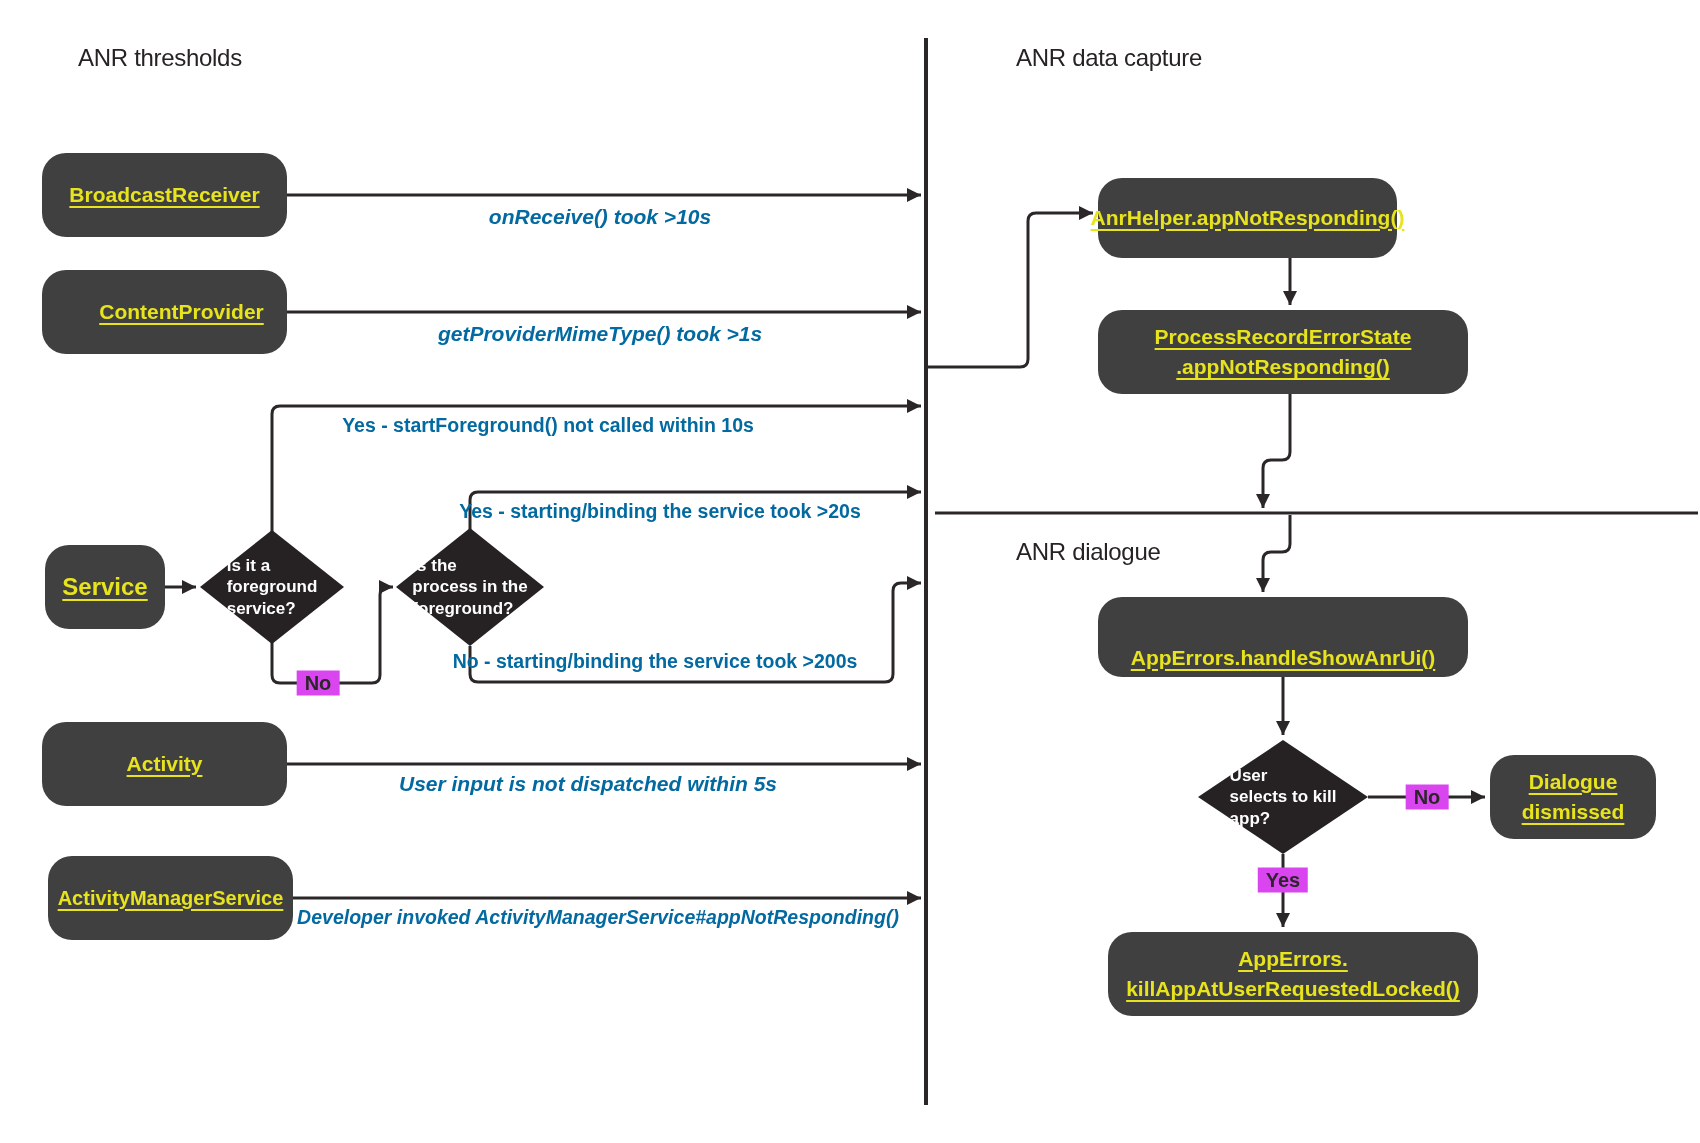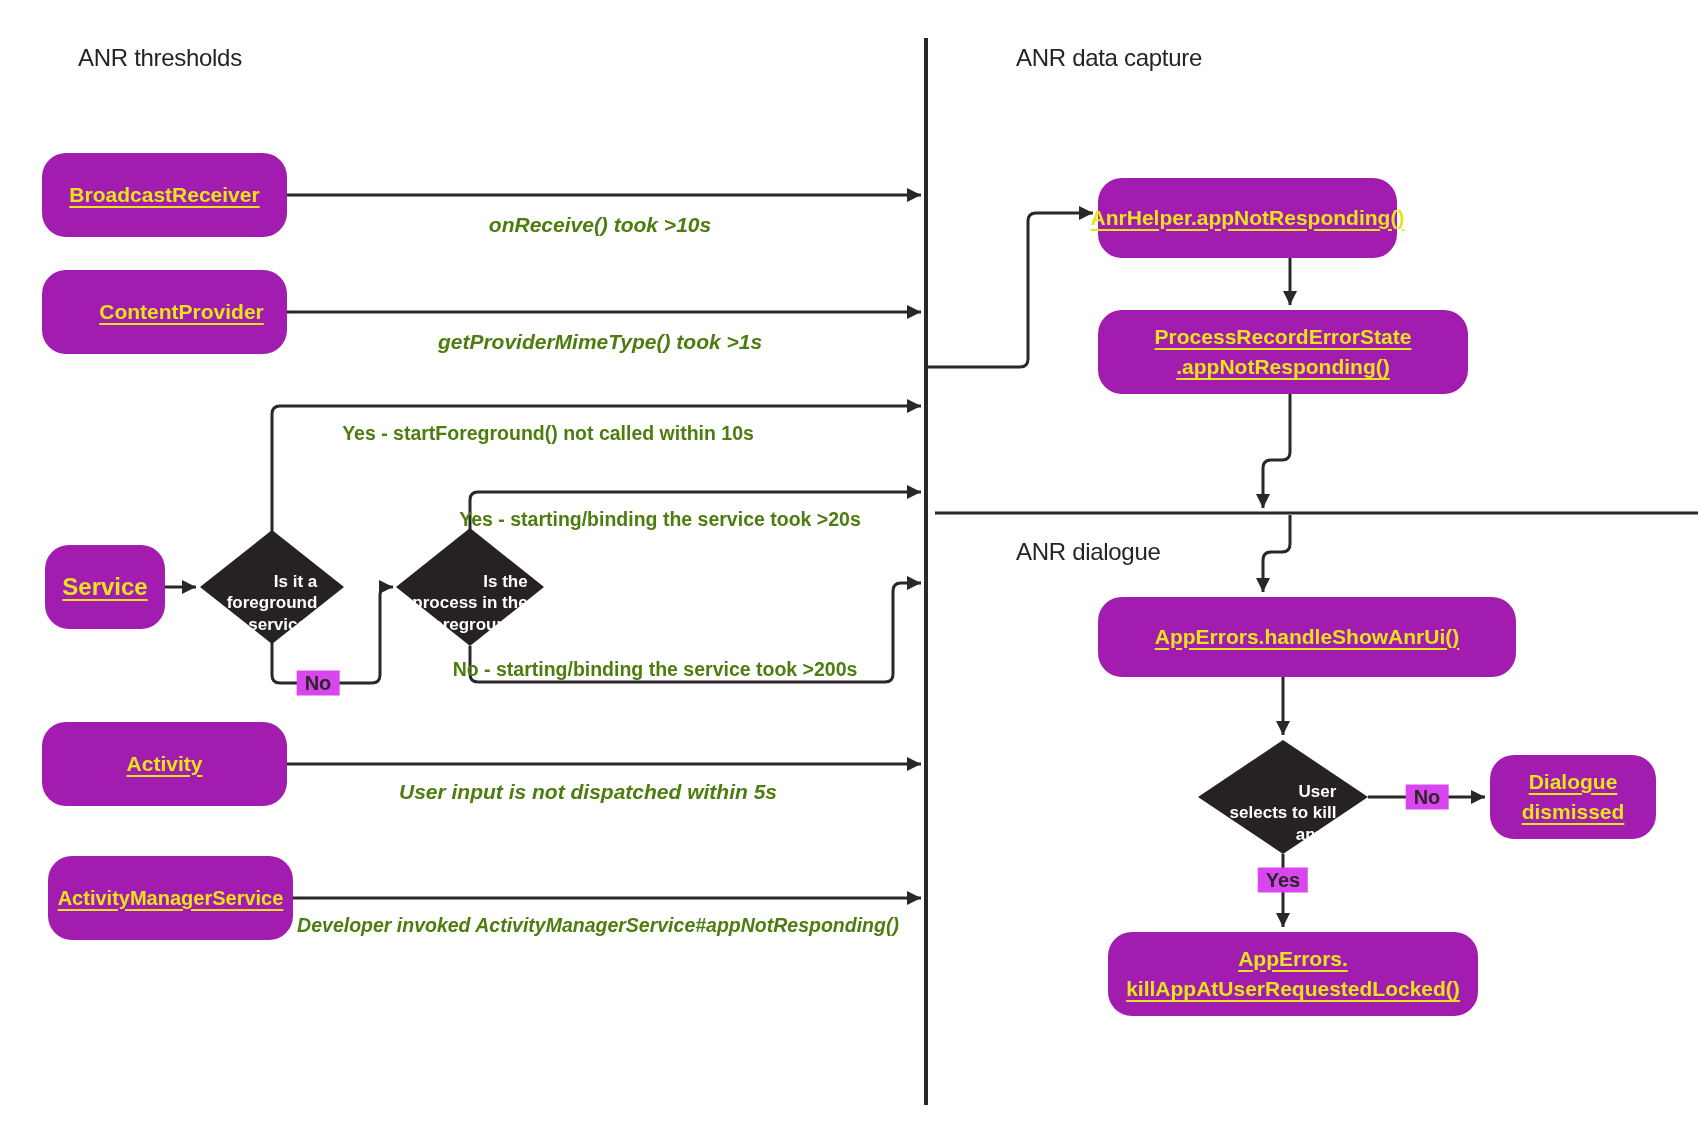--- a/index.html
+++ b/index.html
@@ -5,38 +5,38 @@
   html,body{margin:0;padding:0;background:#ffffff;}
   #canvas{
     position:relative;width:1700px;height:1143px;background:#ffffff;overflow:hidden;
     font-family:"Liberation Sans","DejaVu Sans",sans-serif;color:#2b2627;
   }
   #wires{position:absolute;left:0;top:0;width:1700px;height:1143px;}
   .heading{
     position:absolute;font-size:24px;font-weight:normal;letter-spacing:-0.3px;color:#272324;white-space:nowrap;margin-left:12px;
   }
   .node{
-    position:absolute;background:#a21caf;border-radius:24px;
+    position:absolute;background:#404040;border-radius:24px;
     display:flex;align-items:center;justify-content:center;text-align:center;
     box-sizing:border-box;padding:4px 10px;
   }
   .node .link{
     color:#e7e31c;font-weight:bold;font-size:21px;line-height:1.45;
     text-decoration:underline;text-underline-offset:4px;text-decoration-thickness:2px;
     white-space:pre-line;
   }
   .node.small-text .link{font-size:20px;}
   .node.service-node .link{font-size:24px;}
   .diamond-label{
     position:absolute;transform:translate(-50%,-50%);
-    color:#ffffff;font-weight:bold;font-size:17px;line-height:1.25;text-align:right;white-space:pre-line;margin-top:16px;
+    color:#ffffff;font-weight:bold;font-size:17px;line-height:1.25;text-align:left;white-space:pre-line;
   }
   .edge-label{
     position:absolute;transform:translateX(-50%);
-    font-weight:bold;white-space:nowrap;color:#4d7c0f;margin-top:8px;
+    font-weight:bold;white-space:nowrap;color:#0369a1;
   }
   .edge-label.it{font-style:italic;font-size:21px;}
   .edge-label.up{font-size:19.5px;}
   .tiny-label{
     position:absolute;transform:translate(-50%,-50%);
     background:#d946ef;padding:1px 8px;font-weight:bold;font-size:20px;color:#2b2627;white-space:nowrap;
   }
 </style>
 </head>
 <body>
@@ -97,21 +97,21 @@
     <span class="link">ActivityManagerService</span>
   </div>
 
   <div class="node" style="left:1098px;top:178px;width:299px;height:80px;">
     <span class="link">AnrHelper.appNotResponding()</span>
   </div>
   <div class="node" style="left:1098px;top:310px;width:370px;height:84px;">
     <span class="link">ProcessRecordErrorState
 .appNotResponding()</span>
   </div>
-  <div class="node" style="left:1098px;top:597px;width:418px;height:80px;">
+  <div class="node" style="left:1098px;top:597px;width:370px;height:80px;align-items:flex-end;">
     <span class="link">AppErrors.handleShowAnrUi()</span>
   </div>
   <div class="node" style="left:1490px;top:755px;width:166px;height:84px;">
     <span class="link">Dialogue
 dismissed</span>
   </div>
   <div class="node" style="left:1108px;top:932px;width:370px;height:84px;">
     <span class="link">AppErrors.
 killAppAtUserRequestedLocked()</span>
   </div>

